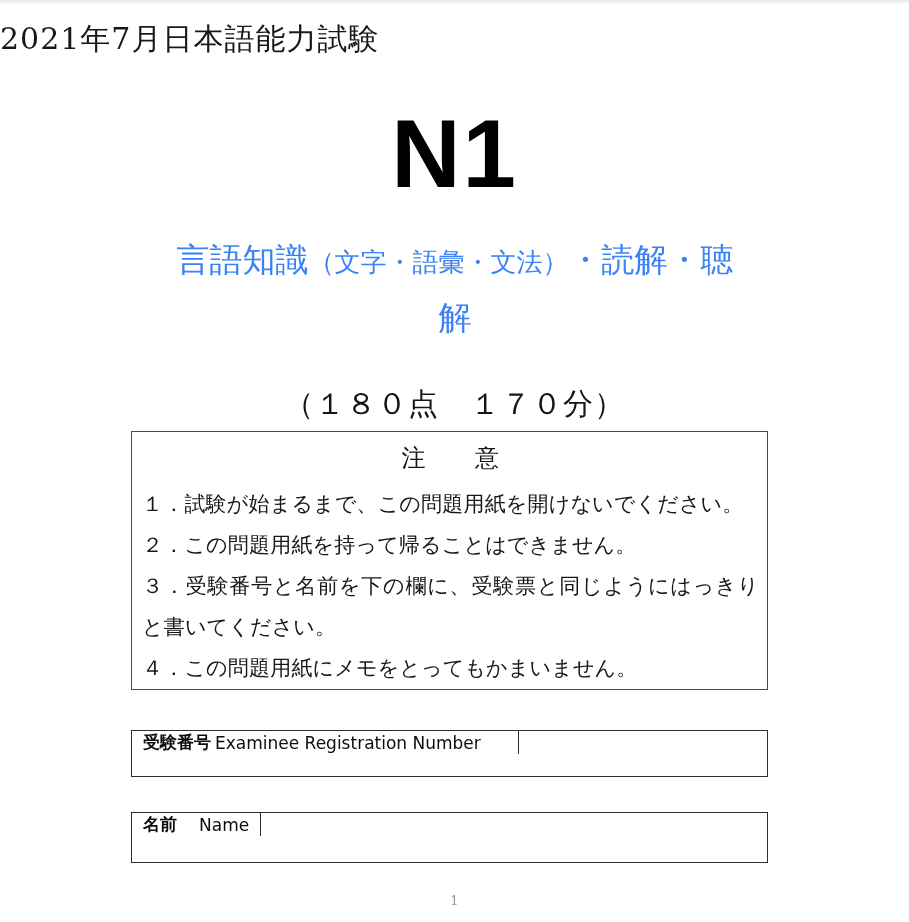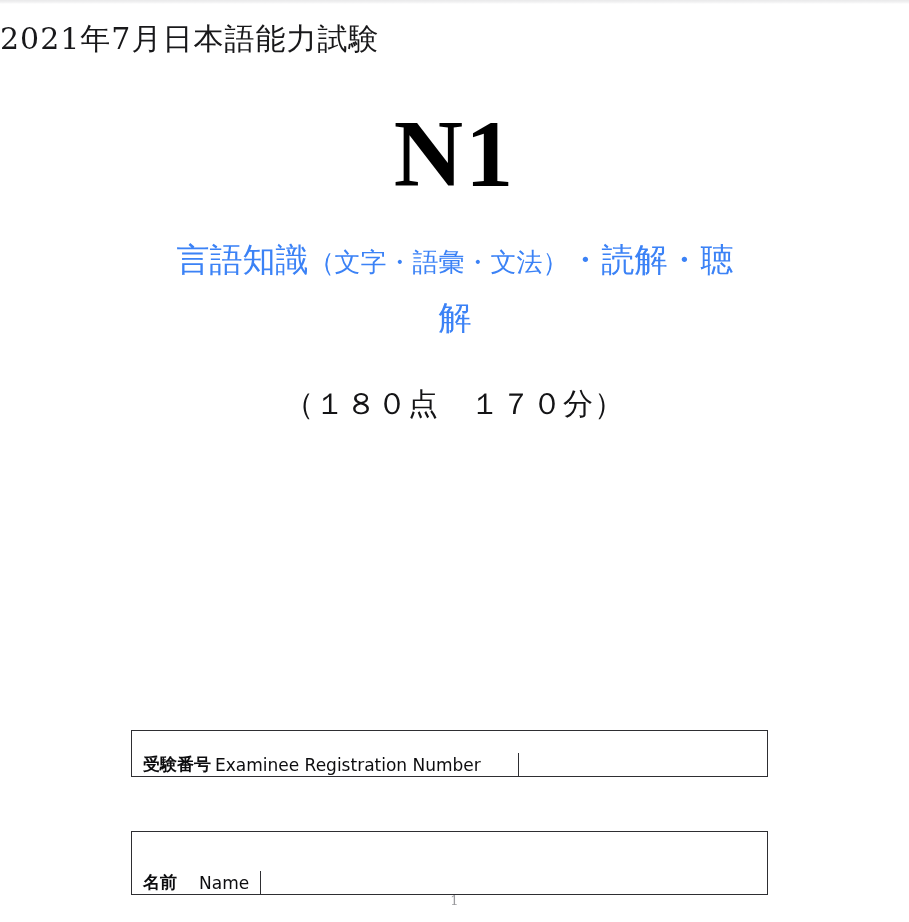--- a/index.html
+++ b/index.html
@@ -48,21 +48,21 @@
     font-family: "DejaVu Serif", "Liberation Serif", serif;
     color: #18181a;
   }
 
   .level-code {
     position: absolute;
     top: 104px;
     left: 0;
     width: 909px;
     text-align: center;
-    font-family: Liberation Serif, serif;
+    font-family: Liberation Sans, sans-serif;
     font-weight: bold;
     font-size: 96px;
     line-height: 100px;
     letter-spacing: 2px;
     color: #000000;
   }
 
   .subject-line {
     position: absolute;
     top: 232px;
@@ -132,34 +132,34 @@
     text-justify: inter-character;
   }
 
   
   .field-row {
     position: absolute;
     border: 1px solid #2e2e32;
     box-sizing: border-box;
     background: #ffffff;
     display: flex;
-    align-items: flex-end;
+    align-items: flex-start;
   }
 
   .reg-row {
     top: 730px;
     left: 131px;
     width: 637px;
     height: 47px;
   }
   .name-row {
-    top: 831px;
+    top: 812px;
     left: 131px;
     width: 637px;
-    height: 64px;
+    height: 51px;
   }
 
   .field-label-cell {
     display: flex;
     align-items: center;
     border-right: 1px solid #2e2e32;
     box-sizing: border-box;
     padding-left: 11px;
     white-space: nowrap;
   }
@@ -212,20 +212,29 @@
 
   <div class="level-code">N1</div>
 
   <div class="subject-line">
     <span>言語知識</span><span class="paren-group">（文字・語彙・文法）</span><span>・読解・聴</span>
     <div>解</div>
   </div>
 
   <div class="score-line">（１８０点　１７０分）</div>
 
+  <div class="notice-box">
+    <div class="notice-heading">注　　意</div>
+    <div class="notice-list">
+      <div class="notice-item">１．試験が始まるまで、この問題用紙を開けないでください。</div>
+      <div class="notice-item">２．この問題用紙を持って帰ることはできません。</div>
+      <div class="notice-item">３．受験番号と名前を下の欄に、受験票と同じようにはっきりと書いてください。</div>
+      <div class="notice-item">４．この問題用紙にメモをとってもかまいません。</div>
+    </div>
+  </div>
 
   <div class="field-row reg-row">
     <div class="field-label-cell">
       <span class="label-jp">受験番号</span>
       <span class="label-en">Examinee Registration Number</span>
     </div>
     <div class="field-input-cell"></div>
   </div>
 
   <div class="field-row name-row">

